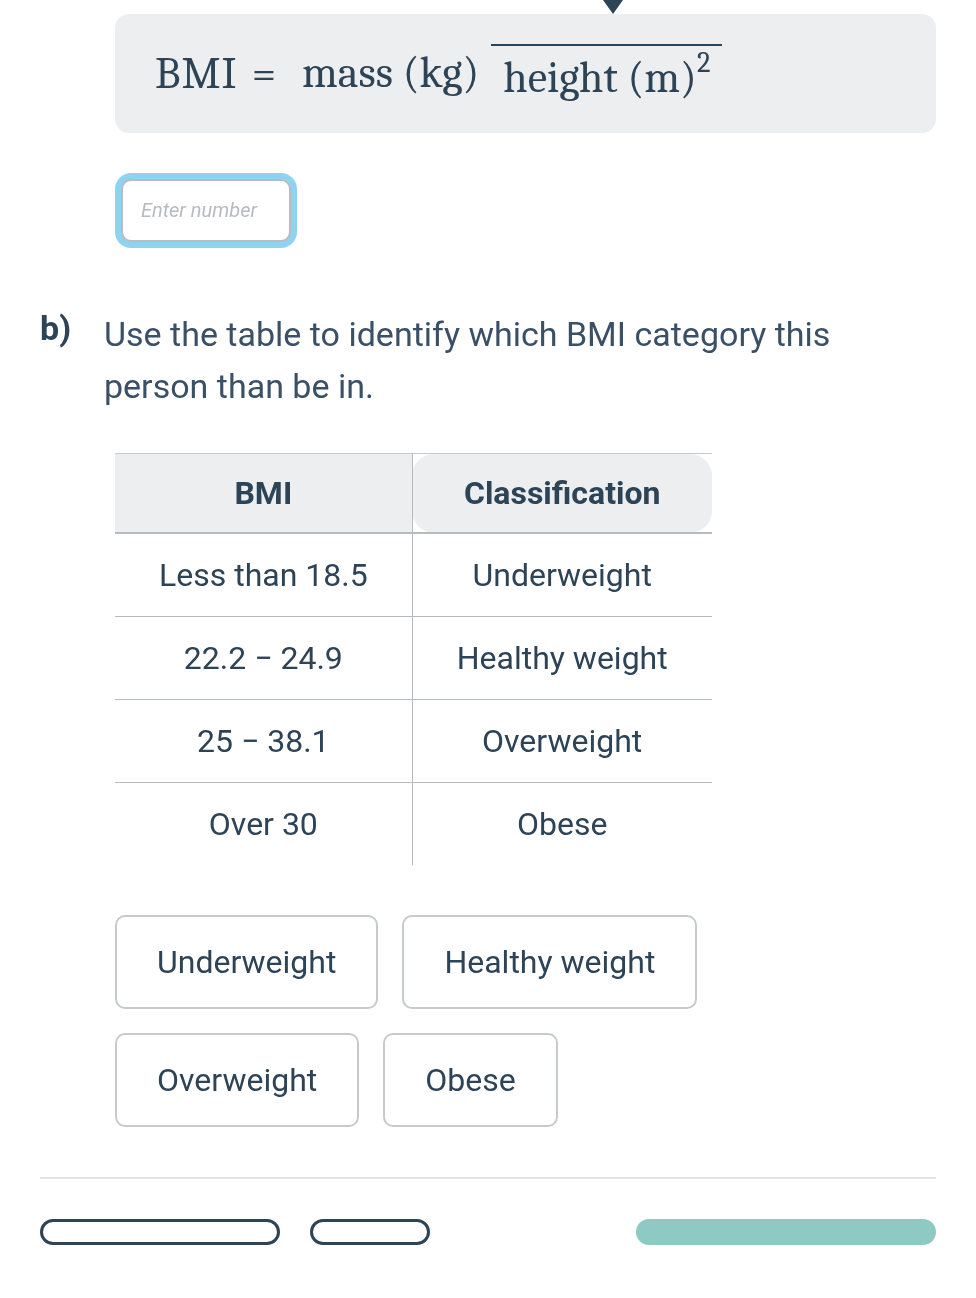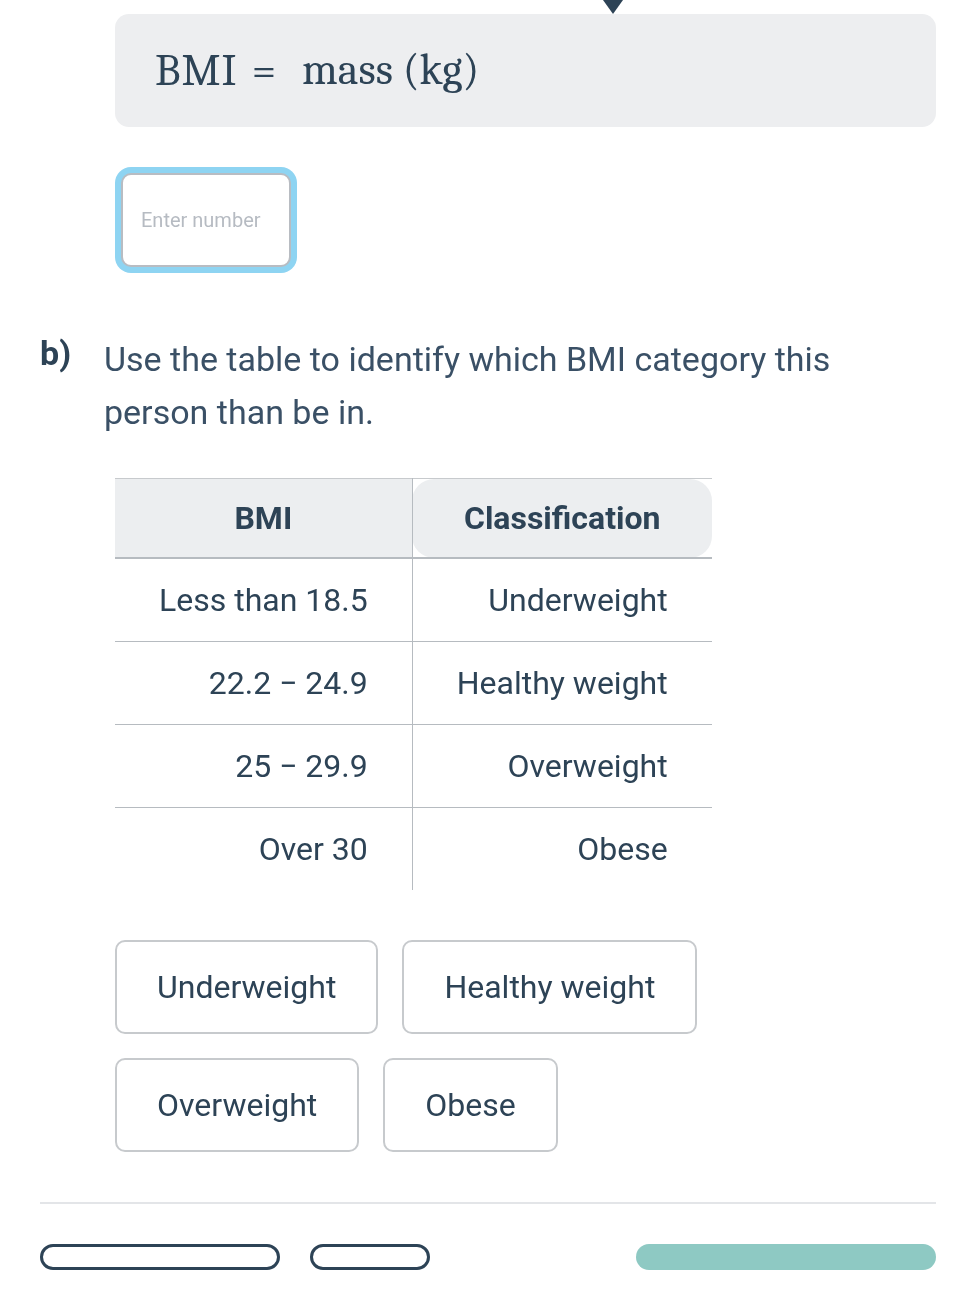--- a/index.html
+++ b/index.html
@@ -68,29 +68,30 @@
   .input-wrap {
     margin-left: 75px;
     margin-bottom: 60px;
     display: inline-block;
     padding: 6px;
     background: #8ed4f2;
     border-radius: 16px;
   }
   .number-input {
     width: 170px;
-    height: 94px;
+    height: 63px;
     border: 2px solid #b8bcc2;
     border-radius: 10px;
     background: #ffffff;
     font-size: 20px;
     color: #9aa0a8;
     padding: 0 18px;
     outline: none;
     font-family: inherit;
+    font-style: italic;
   }
   .number-input::placeholder {
     color: #b6bbc2;
     font-size: 20px;
   }
   .question-row {
     display: flex;
     align-items: flex-start;
     gap: 20px;
     margin-bottom: 40px;
@@ -121,21 +122,21 @@
     font-weight: 700;
     color: #2d4356;
     padding: 20px 44px;
     text-align: center;
   }
   .bmi-table th:last-child { border-right: none; border-radius: 22px; }
   .bmi-table td {
     font-size: 32px;
     color: #2d4356;
     padding: 22px 44px;
-    text-align: right;
+    text-align: center;
     border-bottom: 1px solid #b6bbc0;
     border-right: 1px solid #b6bbc0;
   }
   .bmi-table td:last-child { border-right: none; }
   .bmi-table tr:last-child td {
     border-bottom: none;
   }
   .bmi-table tr:last-child td:first-child { border-right: 1px solid #b6bbc0; }
   .options {
     margin-left: 75px;
@@ -191,20 +192,23 @@
         <polygon points="10,0 30,0 20,14" fill="#2d4356"></polygon>
       </svg>
   </div>
 
   <div class="formula-box">
     <div class="formula">
       <span class="lhs">BMI</span>
       <span class="eq">=</span>
       <span class="fraction">
         <span class="num">mass (kg)</span>
+        <span class="den">
+          <span>height (m)</span><span class="sup">2</span>
+        </span>
       </span>
     </div>
   </div>
 
   <div class="input-wrap">
     <input type="text" class="number-input" placeholder="Enter number" style="">
   </div>
 
   <div class="question-row">
     <div class="part-label">b)</div>
@@ -221,21 +225,21 @@
     <tbody>
       <tr>
         <td>Less than 18.5</td>
         <td>Underweight</td>
       </tr>
       <tr>
         <td>22.2 − 24.9</td>
         <td>Healthy weight</td>
       </tr>
       <tr>
-        <td>25 − 29.9</td>
+        <td>25 − 38.1</td>
         <td>Overweight</td>
       </tr>
       <tr>
         <td>Over 30</td>
         <td>Obese</td>
       </tr>
     </tbody>
   </table>
 
   <div class="options">

